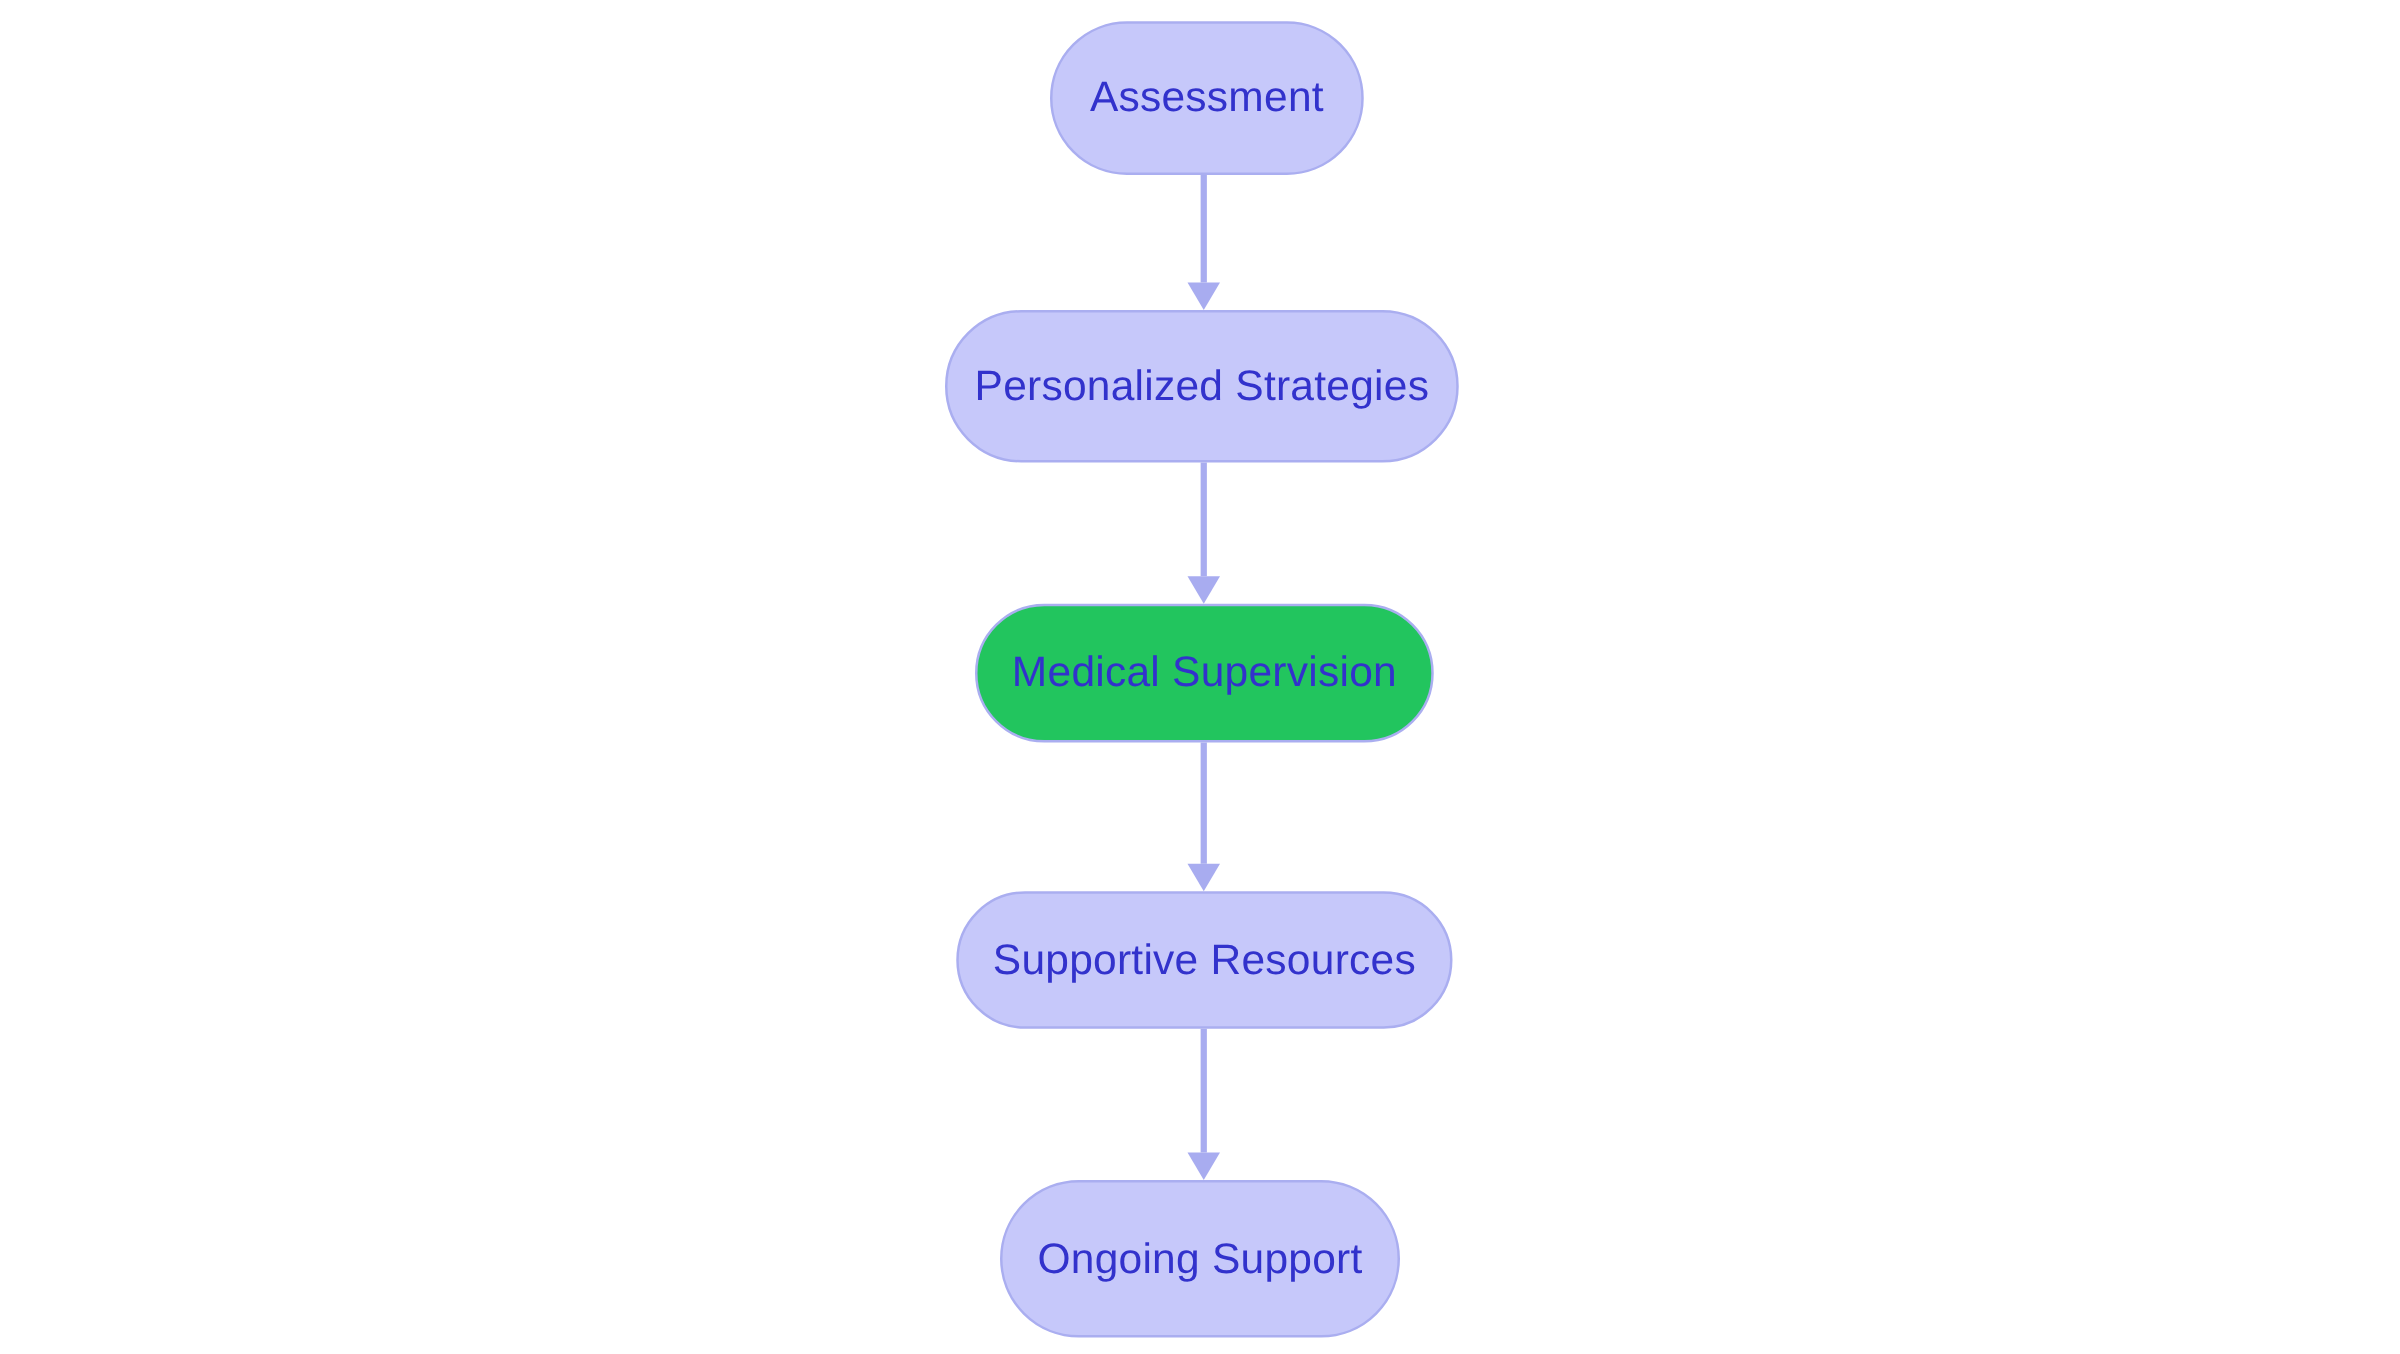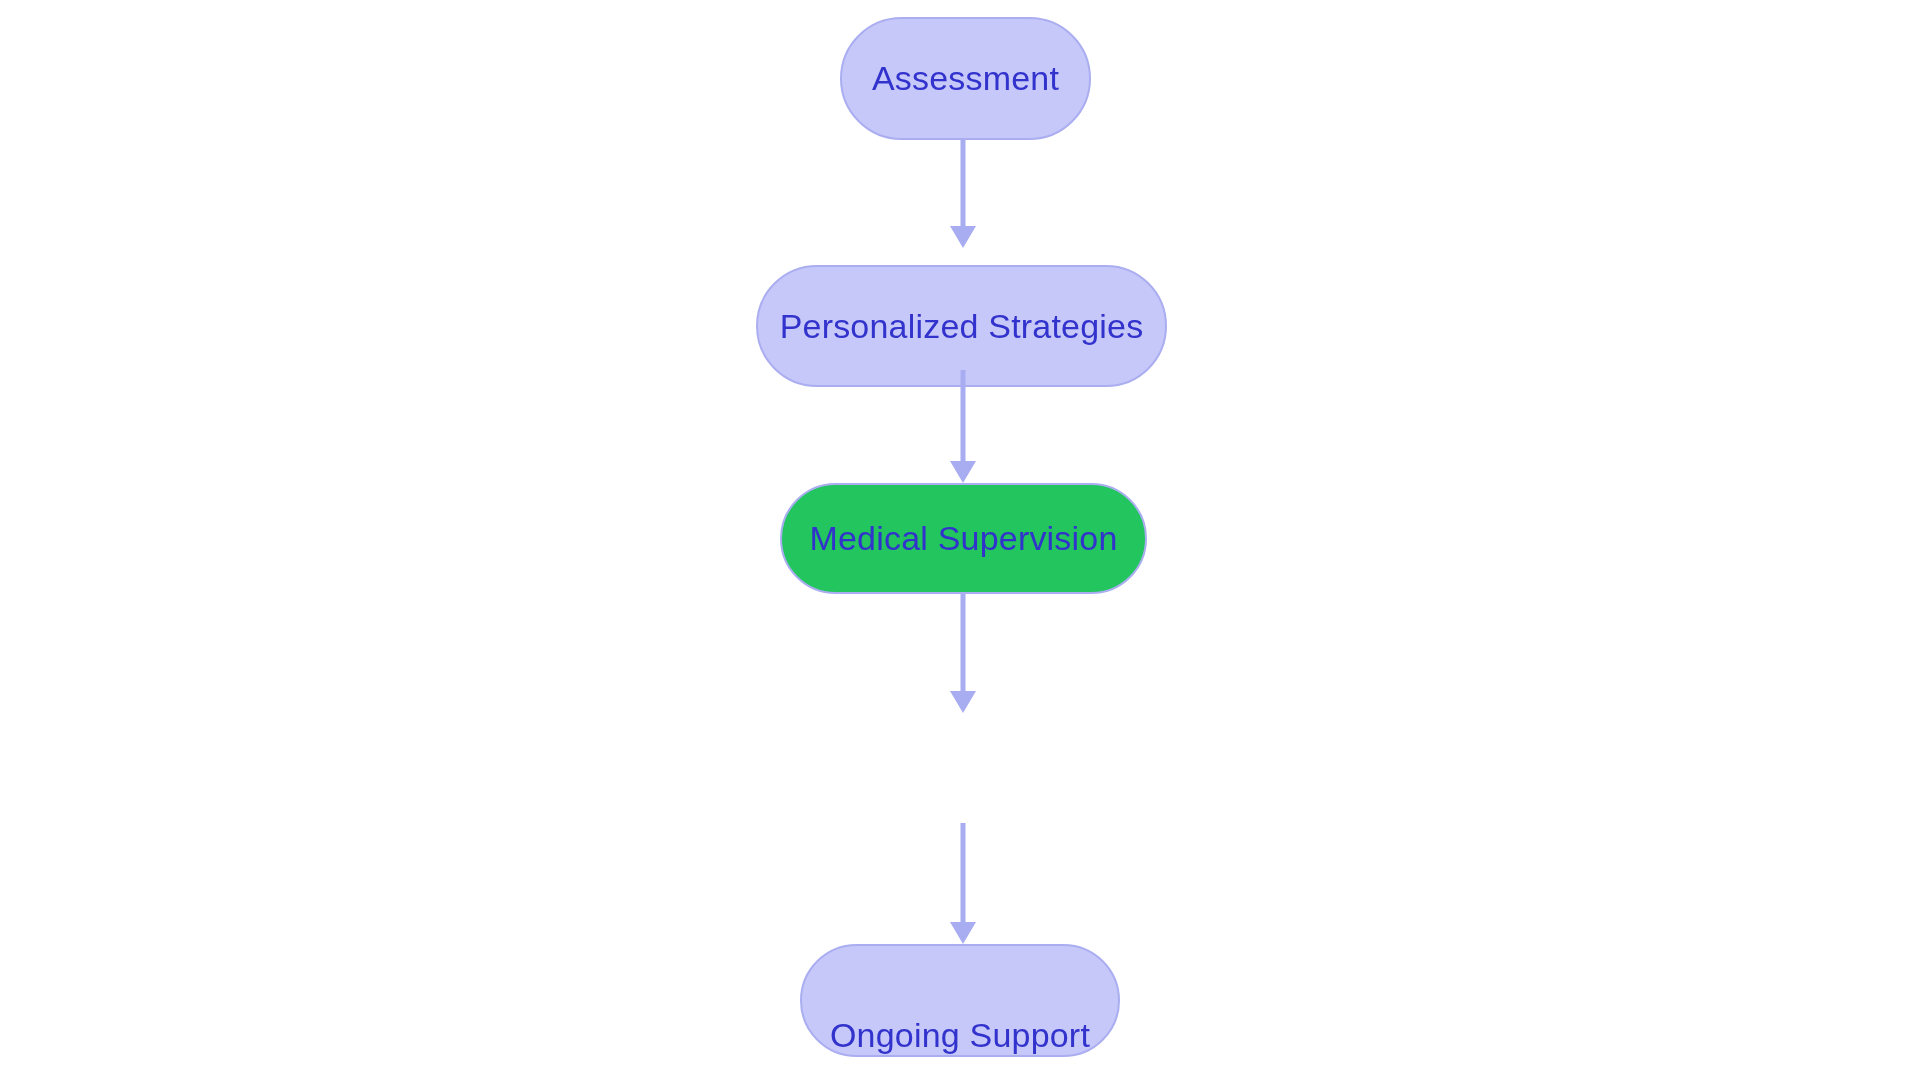--- a/index.html
+++ b/index.html
@@ -67,30 +67,33 @@
 </style>
 </head>
 <body style="background: rgb(255, 255, 255);">
 
 <div id="flowchart">
 
   <div class="flow-node" style="left: 840px; top: 17px; width: 251px; height: 123px; background: rgb(198, 200, 250); border-color: rgb(170, 174, 240); color: rgb(50, 50, 204);">
     <span class="node-label">Assessment</span>
   </div>
 
-  <div class="flow-node" style="left: 756px; top: 248px; width: 411px; height: 122px; background: rgb(198, 200, 250); border-color: rgb(170, 174, 240); color: rgb(50, 50, 204); margin-top: 17px;">
+  <div class="flow-node" style="left: 756px; top: 248px; width: 411px; height: 122px; background: rgb(198, 200, 250); border-color: rgb(170, 174, 240); color: rgb(50, 50, 204);">
     <span class="node-label">Personalized Strategies</span>
   </div>
 
   <div class="flow-node" style="left: 780px; top: 483px; width: 367px; height: 111px; background: #22c55e; border-color: rgb(170, 174, 240); color: rgb(50, 50, 204);">
     <span class="node-label">Medical Supervision</span>
   </div>
 
+  <div class="flow-node" style="left: 765px; top: 713px; width: 397px; height: 110px; background: rgb(198, 200, 250); border-color: rgb(170, 174, 240); color: rgb(50, 50, 204);">
+    <span class="node-label">Supportive Resources</span>
+  </div>
 
-  <div class="flow-node" style="left: 800px; top: 944px; width: 320px; height: 113px; background: rgb(198, 200, 250); border-color: rgb(170, 174, 240); color: rgb(50, 50, 204); align-items: flex-end;">
+  <div class="flow-node" style="left: 800px; top: 944px; width: 320px; height: 126px; background: rgb(198, 200, 250); border-color: rgb(170, 174, 240); color: rgb(50, 50, 204);">
     <span class="node-label">Ongoing Support</span>
   </div>
 
   <div class="flow-edge" style="left: 963px; top: 140px;">
     <div class="edge-line" style="height: 86px; background: rgb(168, 172, 240);"></div>
     <div class="edge-head" style="top: 86px; border-top-color: rgb(168, 172, 240);"></div>
   </div>
 
   <div class="flow-edge" style="left: 963px; top: 370px;">
     <div class="edge-line" style="height: 91px; background: rgb(168, 172, 240);"></div>

